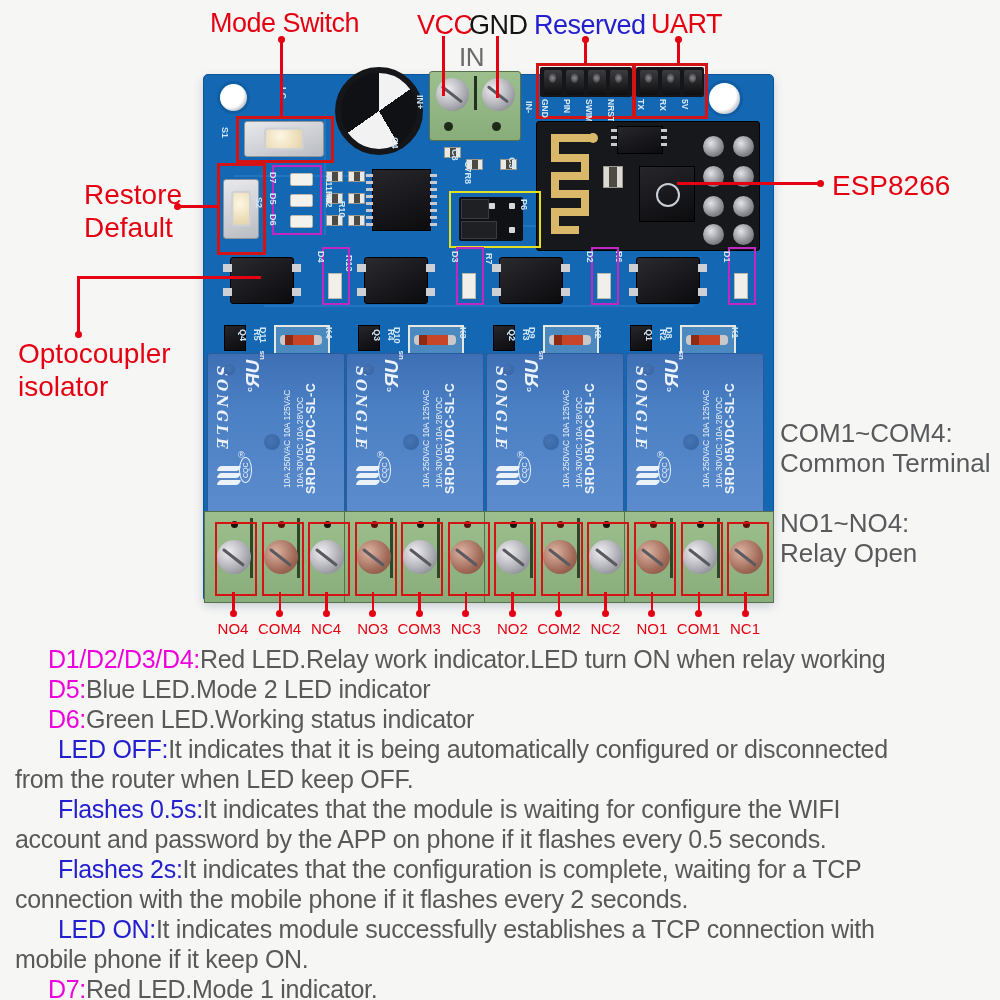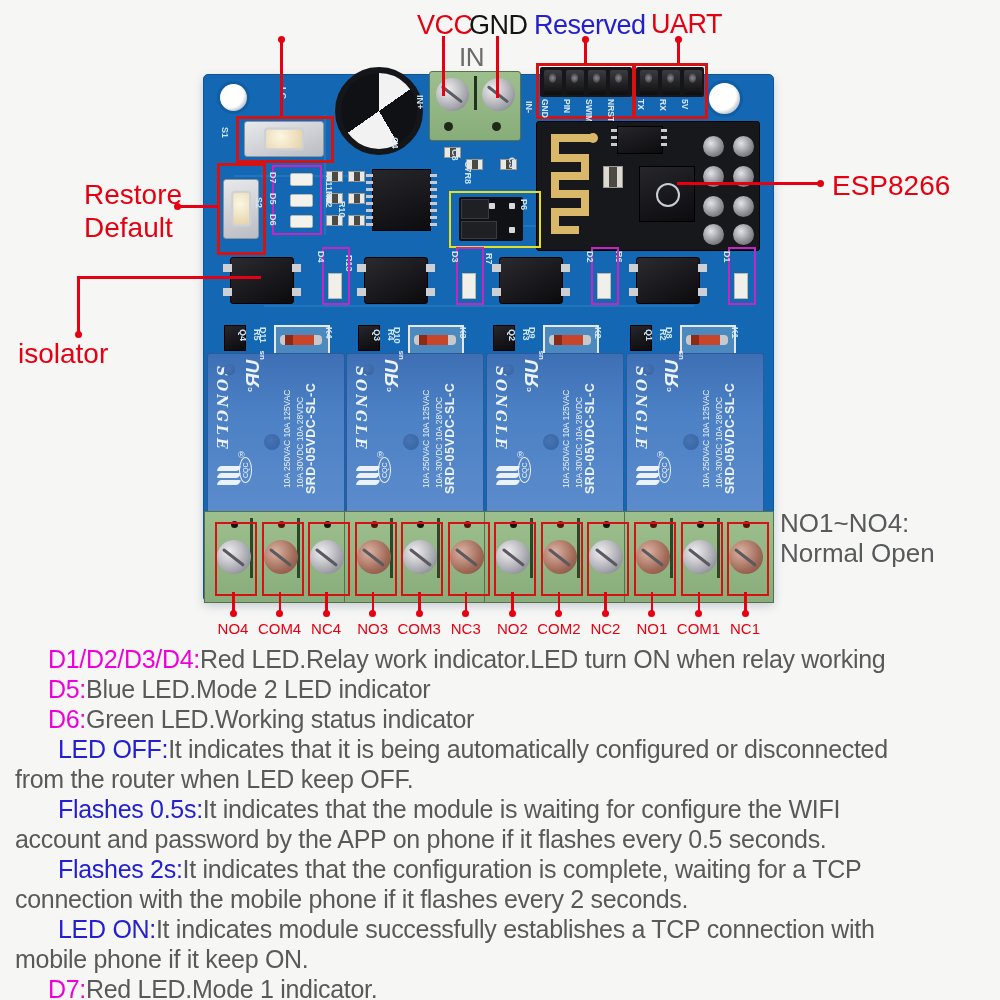--- a/index.html
+++ b/index.html
@@ -406,20 +406,21 @@
         <div class="tredbox" style="left: 429.95px; top: 447px; width: 38px; height: 70px;"></div>
         <div class="screwbig" style="left: 478.5px; top: 465px; width: 34px; height: 34px;"></div>
         <div style="position: absolute; left: 492.5px; top: 446px; width: 7px; height: 7px; border-radius: 50%; background: rgb(28, 20, 15);"></div>
         <div class="tredbox" style="left: 476.5px; top: 447px; width: 38px; height: 70px;"></div>
         <div class="screwbig" style="left: 525.05px; top: 465px; width: 34px; height: 34px; background: radial-gradient(circle at 35% 35%, rgb(220, 178, 162), rgb(161, 106, 88) 60%, rgb(124, 76, 64));"></div>
         <div style="position: absolute; left: 539.05px; top: 446px; width: 7px; height: 7px; border-radius: 50%; background: rgb(90, 18, 12);"></div>
         <div class="tredbox" style="left: 523.05px; top: 447px; width: 38px; height: 70px;"></div>
       </div>
   </div>
 
+  <div class="toplbl red" style="left:210px;top:8px;">Mode Switch</div>
   <div class="toplbl red" style="left:417px;top:10px;">VCC</div>
   <div class="toplbl blk" style="left:469px;top:10px;">GND</div>
   <div class="toplbl blu" style="left:534px;top:10px;">Reserved</div>
   <div class="toplbl red" style="left:651px;top:9px;">UART</div>
   <div class="toplbl gry" style="left:459px;top:42px;font-size:26px;">IN</div>
 
   <div class="dot" style="left:278px;top:36px;"></div>
   <div class="leader" style="left:280px;top:40px;width:2.5px;height:76px;"></div>
   <div class="leader" style="left:442px;top:36px;width:2.5px;height:60px;"></div>
   <div class="leader" style="left:496px;top:36px;width:2.5px;height:62px;"></div>
@@ -429,38 +430,41 @@
   <div class="leader" style="left:677px;top:40px;width:2.5px;height:23px;"></div>
 
   <div class="sidelbl" style="left:84px;top:178px;">
     <div>Restore</div>
     <div>Default</div>
   </div>
   <div class="dot" style="left:174px;top:203px;"></div>
   <div class="leader" style="left:178px;top:205px;width:40px;height:2.5px;"></div>
 
   <div class="sidelbl" style="left:18px;top:337px;">
+    <div>Optocoupler</div>
     <div>isolator</div>
   </div>
   <div class="leader" style="left:77px;top:276px;width:2.5px;height:58px;"></div>
   <div class="leader" style="left:77px;top:276px;width:184px;height:2.5px;"></div>
   <div class="dot" style="left:75px;top:331px;"></div>
 
   <div class="sidelbl" style="left:832px;top:169px;">ESP8266</div>
   <div class="leader" style="left:677px;top:182px;width:143px;height:2.5px;"></div>
   <div class="dot" style="left:817px;top:180px;"></div>
 
   <div id="legend">
       <div class="legend-item" style="top: 328px;">
       </div>
       <div class="legend-item" style="top: 418px;">
+        <div>COM1~COM4:</div>
+        <div>Common Terminal</div>
       </div>
       <div class="legend-item" style="top: 508px;">
         <div>NO1~NO4:</div>
-        <div>Normal Open</div>
+        <div>Relay Open</div>
       </div>
     </div>
   <div id="tlabels">
       <div class="leader" style="left: 232px; top: 592px; width: 2.5px; height: 20px;"></div>
       <div class="dot" style="left: 229.5px; top: 610px;"></div>
       <div class="tlabel" style="left: 233px; top: 620px;">NO4</div>
       <div class="leader" style="left: 278.55px; top: 592px; width: 2.5px; height: 20px;"></div>
       <div class="dot" style="left: 276.05px; top: 610px;"></div>
       <div class="tlabel" style="left: 279.55px; top: 620px;">COM4</div>
       <div class="leader" style="left: 325.1px; top: 592px; width: 2.5px; height: 20px;"></div>

